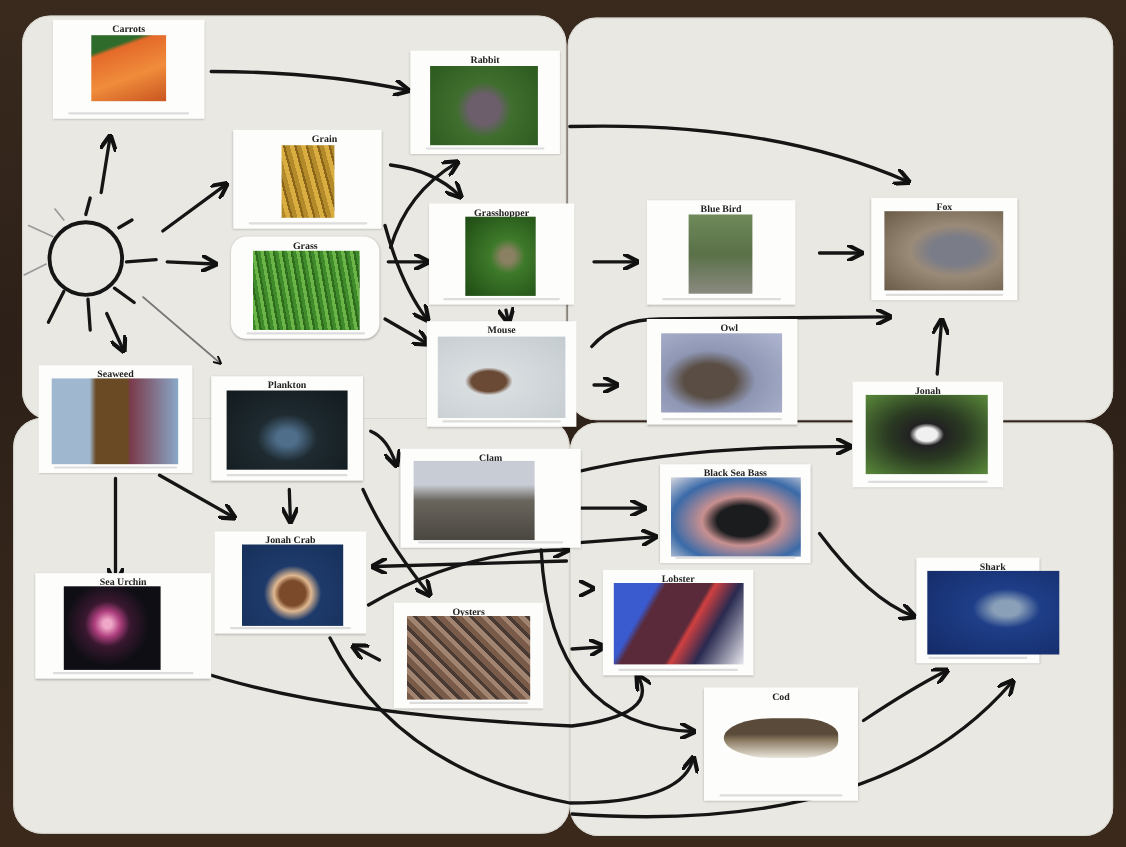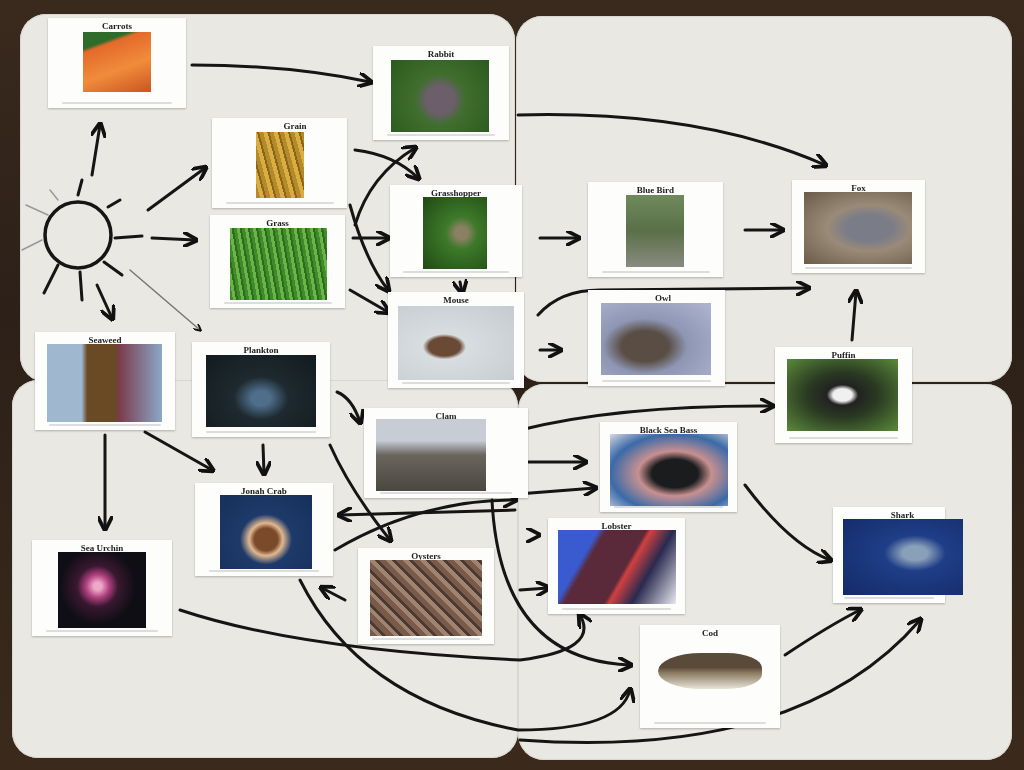--- a/index.html
+++ b/index.html
@@ -91,21 +91,21 @@
 <div class="card" style="left:373px;top:46px;width:136px;height:94px;">
   <div class="title">Rabbit</div>
   <div class="photo" style="left:18px;top:14px;width:98px;height:72px;background:radial-gradient(circle at 50% 55%,#6c5e6b 0 22%,#3f6e2e 40%,#2c5a1f 100%);"></div>
   <div class="credit"></div>
 </div>
 <div class="card" style="left:212px;top:118px;width:135px;height:90px;padding-left:31px;">
   <div class="title">Grain</div>
   <div class="photo" style="left:44px;top:14px;width:48px;height:66px;background:repeating-linear-gradient(75deg,#b28a2a 0 4px,#d9ad3f 4px 8px,#8a6418 8px 10px);"></div>
   <div class="credit"></div>
 </div>
-<div class="card" style="left:210px;top:215px;width:135px;height:93px;">
+<div class="card" style="left:210px;top:215px;width:135px;height:93px;border-radius:14px;">
   <div class="title">Grass</div>
   <div class="photo" style="left:20px;top:13px;width:97px;height:72px;background:repeating-linear-gradient(80deg,#3f8a2a 0 3px,#6bb548 3px 6px,#2e6b1d 6px 8px);"></div>
   <div class="credit"></div>
 </div>
 <div class="card" style="left:390px;top:185px;width:132px;height:92px;">
   <div class="title">Grasshopper</div>
   <div class="photo" style="left:33px;top:12px;width:64px;height:72px;background:radial-gradient(circle at 60% 50%,#8a8062 0 12%,#3e7a2a 30%,#1e4a14 100%);"></div>
   <div class="credit"></div>
 </div>
 <div class="card" style="left:388px;top:292px;width:136px;height:96px;">
@@ -122,21 +122,21 @@
   <div class="title">Fox</div>
   <div class="photo" style="left:12px;top:12px;width:108px;height:72px;background:radial-gradient(ellipse at 60% 50%,#7a7c88 0 25%,#9a8a78 45%,#6a5a48 100%);"></div>
   <div class="credit"></div>
 </div>
 <div class="card" style="left:588px;top:290px;width:137px;height:96px;padding-left:13px;">
   <div class="title">Owl</div>
   <div class="photo" style="left:13px;top:13px;width:110px;height:72px;background:radial-gradient(ellipse at 40% 60%,#5a4e44 0 25%,#8e96b4 45%,#b0b6d0 100%);"></div>
   <div class="credit"></div>
 </div>
 <div class="card" style="left:775px;top:347px;width:137px;height:96px;">
-  <div class="title">Puffin</div>
+  <div class="title">Jonah</div>
   <div class="photo" style="left:12px;top:12px;width:111px;height:72px;background:radial-gradient(ellipse at 50% 50%,#f0f0f0 0 12%,#222 20%,#2a3a22 45%,#5a8a3a 100%);"></div>
   <div class="credit"></div>
 </div>
 <div class="card" style="left:35px;top:332px;width:140px;height:98px;">
   <div class="title">Seaweed</div>
   <div class="photo" style="left:12px;top:12px;width:115px;height:78px;background:linear-gradient(90deg,#9fb8d0 0 30%,#6a4a24 35% 60%,#7a3a4a 62%,#8aa8c8 100%);"></div>
   <div class="credit"></div>
 </div>
 <div class="card" style="left:192px;top:342px;width:138px;height:95px;">
   <div class="title">Plankton</div>
@@ -151,21 +151,21 @@
 <div class="card" style="left:600px;top:422px;width:137px;height:90px;">
   <div class="title">Black Sea Bass</div>
   <div class="photo" style="left:10px;top:12px;width:118px;height:72px;background:radial-gradient(ellipse at 55% 55%,#1a1c1e 0 25%,#c89090 40%,#3a6aa8 70%,#d8d8e0 100%);"></div>
   <div class="credit"></div>
 </div>
 <div class="card" style="left:195px;top:483px;width:138px;height:93px;">
   <div class="title">Jonah Crab</div>
   <div class="photo" style="left:25px;top:12px;width:92px;height:74px;background:radial-gradient(ellipse at 50% 60%,#7a4a2a 0 18%,#e0b890 26%,#1e3a6a 40%,#16305a 100%);"></div>
   <div class="credit"></div>
 </div>
-<div class="card" style="left:32px;top:540px;width:140px;height:96px;">
+<div class="card" style="left:32px;top:521px;width:160px;height:96px;">
   <div class="title">Sea Urchin</div>
   <div class="photo" style="left:26px;top:12px;width:88px;height:76px;background:radial-gradient(circle at 45% 45%,#f0a8c8 0 6%,#b04080 18%,#3a1830 32%,#0e0e14 60%);"></div>
   <div class="credit"></div>
 </div>
 <div class="card" style="left:358px;top:548px;width:136px;height:96px;">
   <div class="title">Oysters</div>
   <div class="photo" style="left:12px;top:12px;width:112px;height:76px;background:repeating-linear-gradient(45deg,#7a5a48 0 5px,#a08470 5px 9px,#4a3a34 9px 12px);"></div>
   <div class="credit"></div>
 </div>
 <div class="card" style="left:548px;top:518px;width:137px;height:96px;">

